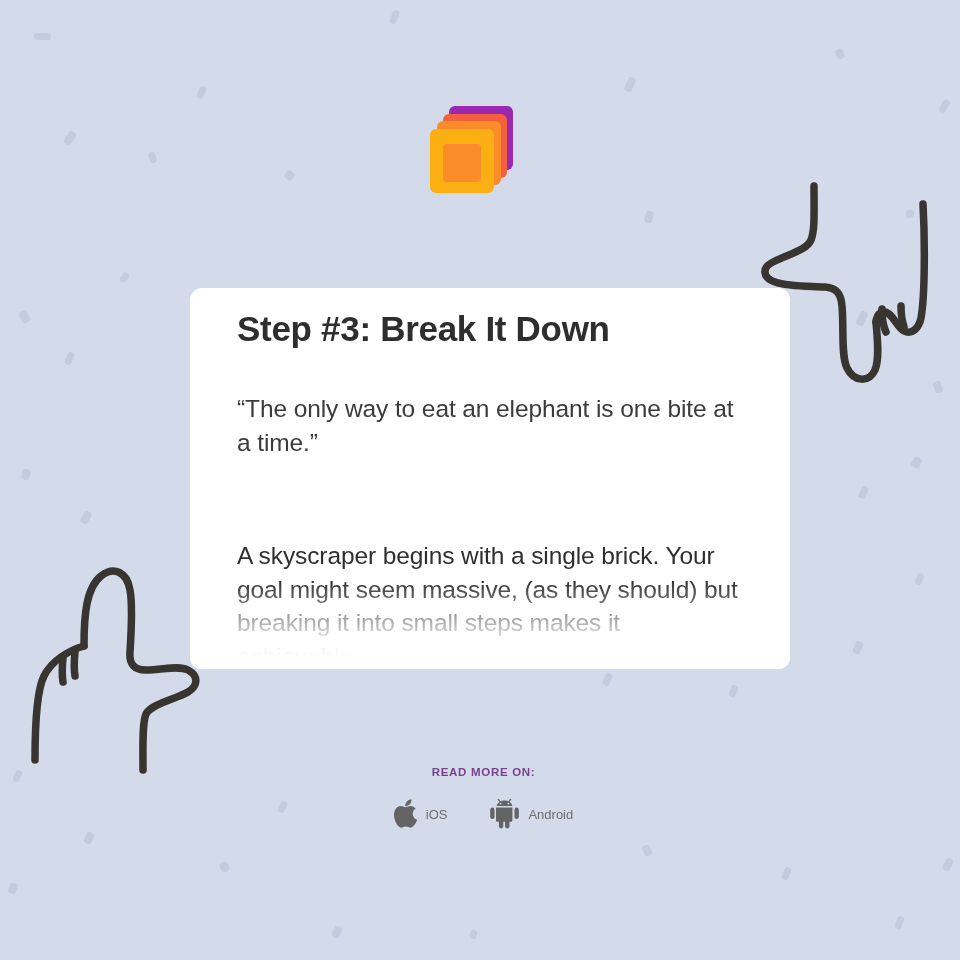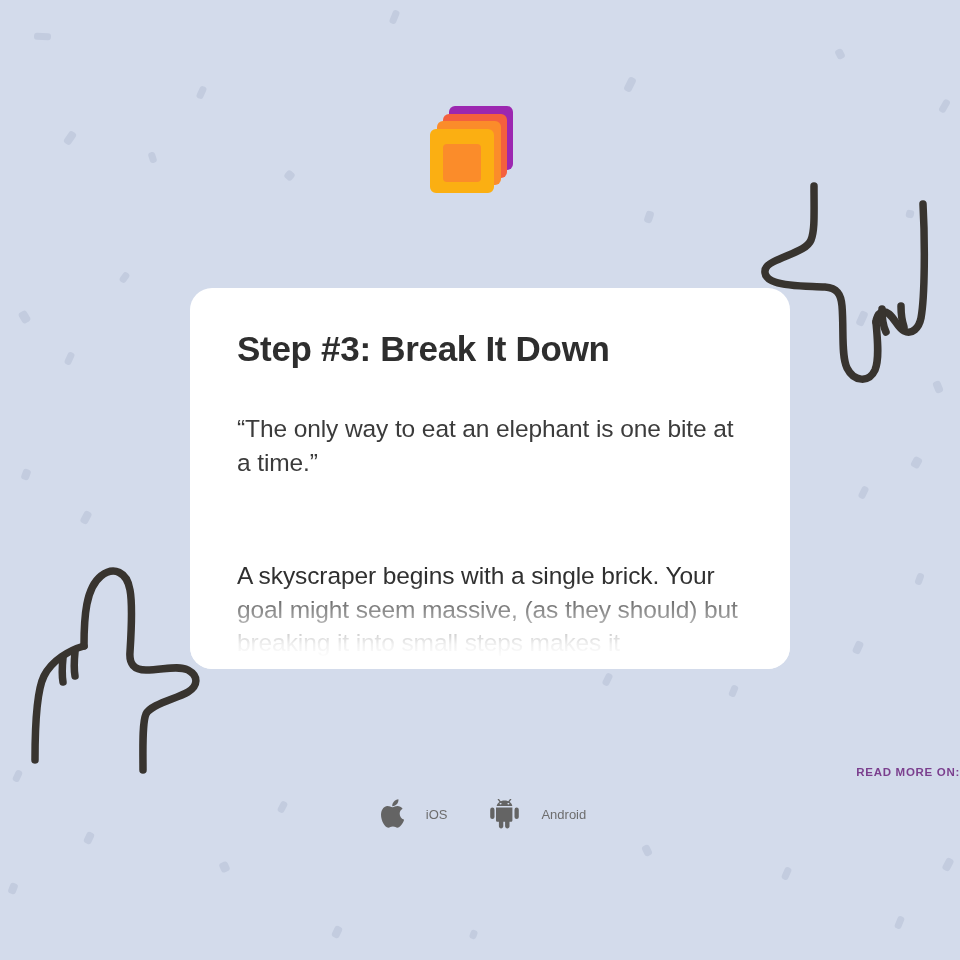--- a/index.html
+++ b/index.html
@@ -58,24 +58,24 @@
   }
 
   
   #card {
     position: absolute;
     left: 190px;
     top: 288px;
     width: 600px;
     height: 381px;
     background: #ffffff;
-    border-radius: 22px;
+    border-radius: 12px;
     z-index: 4;
     overflow: hidden;
-    padding: 36px 47px 0 47px;
+    padding: 16px 47px 0 47px;
   }
 
   #card-title {
     font-size: 35px;
     font-weight: bold;
     color: #2e2e2e;
     letter-spacing: -0.3px;
     line-height: 1.2;
     margin-top: 4px;
   }
@@ -112,21 +112,21 @@
     pointer-events: none;
   }
 
   
   #footer {
     position: absolute;
     left: 7px;
     right: 0;
     top: 766px;
     z-index: 5;
-    text-align: right;
+    text-align: center;
   }
 
   #read-more {
     font-size: 11.5px;
     font-weight: bold;
     color: #7b3f8e;
     letter-spacing: 0.7px;
   }
 
   #wordmark {
@@ -142,21 +142,21 @@
   #stores {
     margin-top: 21px;
     display: flex;
     justify-content: center;
     align-items: center;
     gap: 41px;
   }
   .store {
     display: flex;
     align-items: center;
-    gap: 20px;
+    gap: 7px;
   }
   .store-label {
     font-size: 13px;
     color: #6d6d6d;
   }
   .store-icon { display: block; }
 </style>
 </head>
 <body>
 

